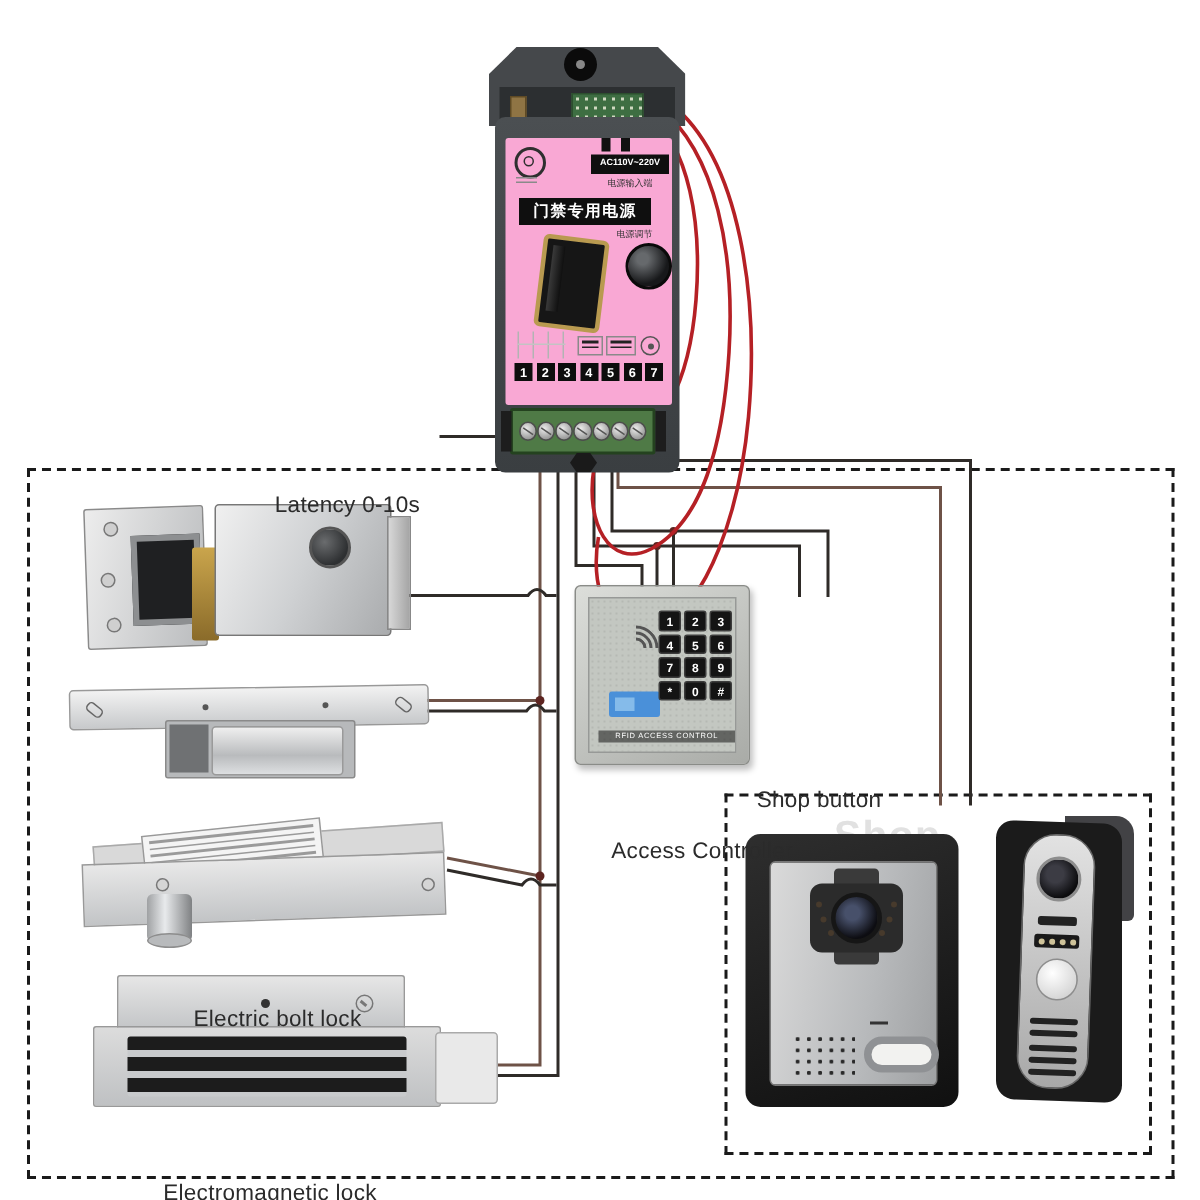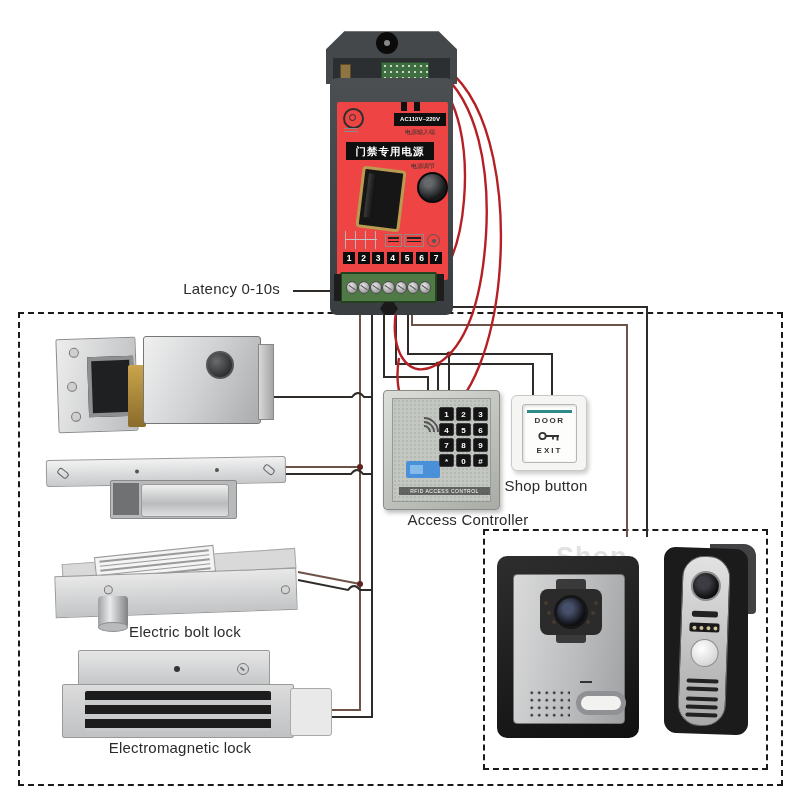--- a/index.html
+++ b/index.html
@@ -5,34 +5,34 @@
   html,body{margin:0;padding:0;background:#fff;}
   #stage{position:relative;width:800px;height:800px;background:#fff;overflow:hidden;
          font-family:"Liberation Sans","DejaVu Sans",sans-serif;color:#2b2b2b;}
   .abs{position:absolute;}
   
   .main-box{left:18px;top:312px;width:761px;height:470px;border:2px dashed var(--dashed-border,#1a1a1a);z-index:0;}
   .cam-box{left:483px;top:529px;width:281px;height:237px;border:2px dashed var(--dashed-border,#1a1a1a);z-index:0;}
   
   #wires{left:0;top:0;z-index:1;pointer-events:none;}
   
-  .lbl{font-size:15px;color:#2b2b2b;z-index:4;text-align:center;letter-spacing:.2px;}
+  .lbl{font-size:15px;color:#2b2b2b;z-index:4;text-align:center;letter-spacing:.2px;margin-top:48px;}
   
   .unit{left:323px;top:28px;width:137px;height:287px;z-index:3;}
   .unit .cap{position:absolute;left:3px;top:0;width:131px;height:56px;background:#45484b;
              clip-path:polygon(0 100%,0 38%,14% 6%,86% 6%,100% 38%,100% 100%);}
   .unit .hole{position:absolute;left:53px;top:4px;width:22px;height:22px;border-radius:50%;background:#0b0b0b;}
   .unit .hole i{position:absolute;left:8px;top:8px;width:6px;height:6px;border-radius:50%;background:#888;}
   .unit .recess{position:absolute;left:10px;top:30px;width:117px;height:26px;background:#2c2f31;}
   .unit .screwB{position:absolute;left:17px;top:36px;width:9px;height:13px;background:#8f7444;border:1px solid #5f4a24;}
   .unit .pcb{position:absolute;left:58px;top:34px;width:46px;height:16px;background:#3e6e42;border:1px solid #2c4f2e;
              background-image:radial-gradient(#cfd8c0 1px,transparent 1px);background-size:6px 6px;}
   .unit .body{position:absolute;left:7px;top:50px;width:123px;height:237px;border-radius:7px;
               background:linear-gradient(180deg,#4b4f52,#3a3e41);}
-  .plate{position:absolute;left:14px;top:74px;width:111px;height:178px;background:#ef4444;border-radius:2px;}
+  .plate{position:absolute;left:14px;top:64px;width:111px;height:178px;background:#f9a8d4;border-radius:2px;}
   .plate .logo{position:absolute;left:6px;top:6px;width:17px;height:17px;border:2px solid #2f2f2f;border-radius:50%;}
   .plate .logo i{position:absolute;left:4px;top:4px;width:5px;height:5px;border:1.5px solid #2f2f2f;border-radius:50%;}
   .plate .logoline{position:absolute;left:7px;width:14px;height:1px;background:#8a8a8a;}
   .plate .prong{position:absolute;top:0;width:6px;height:9px;background:#111;}
   .voltbox{position:absolute;left:57px;top:11px;width:52px;height:13px;background:#0f0f0f;color:#fff;
            font-size:6px;line-height:13px;text-align:center;font-weight:bold;}
   .inputtxt{position:absolute;left:57px;top:26px;width:52px;font-size:6px;color:#333;text-align:center;}
   .titlebar{position:absolute;left:9px;top:40px;width:88px;height:18px;background:#0f0f0f;color:#fff;
             font-size:10.5px;line-height:18px;text-align:center;font-weight:bold;letter-spacing:1px;}
   .fuse{position:absolute;left:22px;top:66px;width:38px;height:56px;transform:rotate(7deg);
@@ -340,33 +340,20 @@
           <div class="kkey">9</div>
           <div class="kkey">*</div>
           <div class="kkey">0</div>
           <div class="kkey">#</div>
         </div>
       <div class="kp-foot">RFID ACCESS CONTROL</div>
     </div>
   </div>
   <div class="abs lbl" style="left:388px;top:511px;width:160px;">Access Controller</div>
 
-  <div class="abs dev exit">
-    <div class="exit-in">
-      <div class="exit-line"></div>
-      <div class="exit-door">DOOR</div>
-      <svg class="exit-key" width="24" height="12" viewBox="0 0 24 12">
-        <circle cx="4.5" cy="6" r="3.2" fill="none" stroke="#333" stroke-width="1.8"></circle>
-        <line x1="8" y1="6" x2="21" y2="6" stroke="#333" stroke-width="2"></line>
-        <line x1="15" y1="6" x2="15" y2="9.5" stroke="#333" stroke-width="1.8"></line>
-        <line x1="19.5" y1="6" x2="19.5" y2="10.5" stroke="#333" stroke-width="1.8"></line>
-      </svg>
-      <div class="exit-exit">EXIT</div>
-    </div>
-  </div>
   <div class="abs lbl" style="left:486px;top:477px;width:120px;">Shop button</div>
 
   <div class="abs cam1">
     <div class="cam1-panel">
       <div class="cam1-bracket"></div>
       <div class="cam1-lensbox">
         <div class="irdot" style="left:4px;top:12px;"></div>
         <div class="irdot" style="left:7px;top:22px;"></div>
         <div class="irdot" style="left:12px;top:31px;"></div>
         <div class="irdot" style="left:54px;top:12px;"></div>

